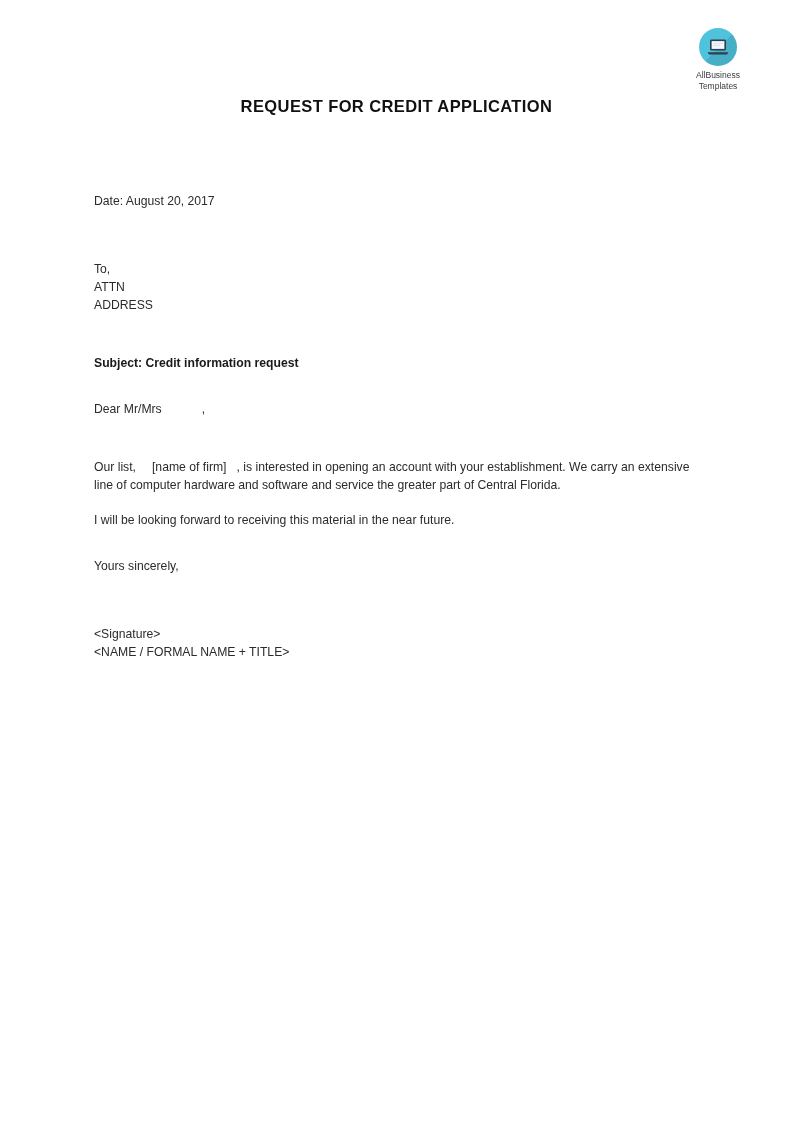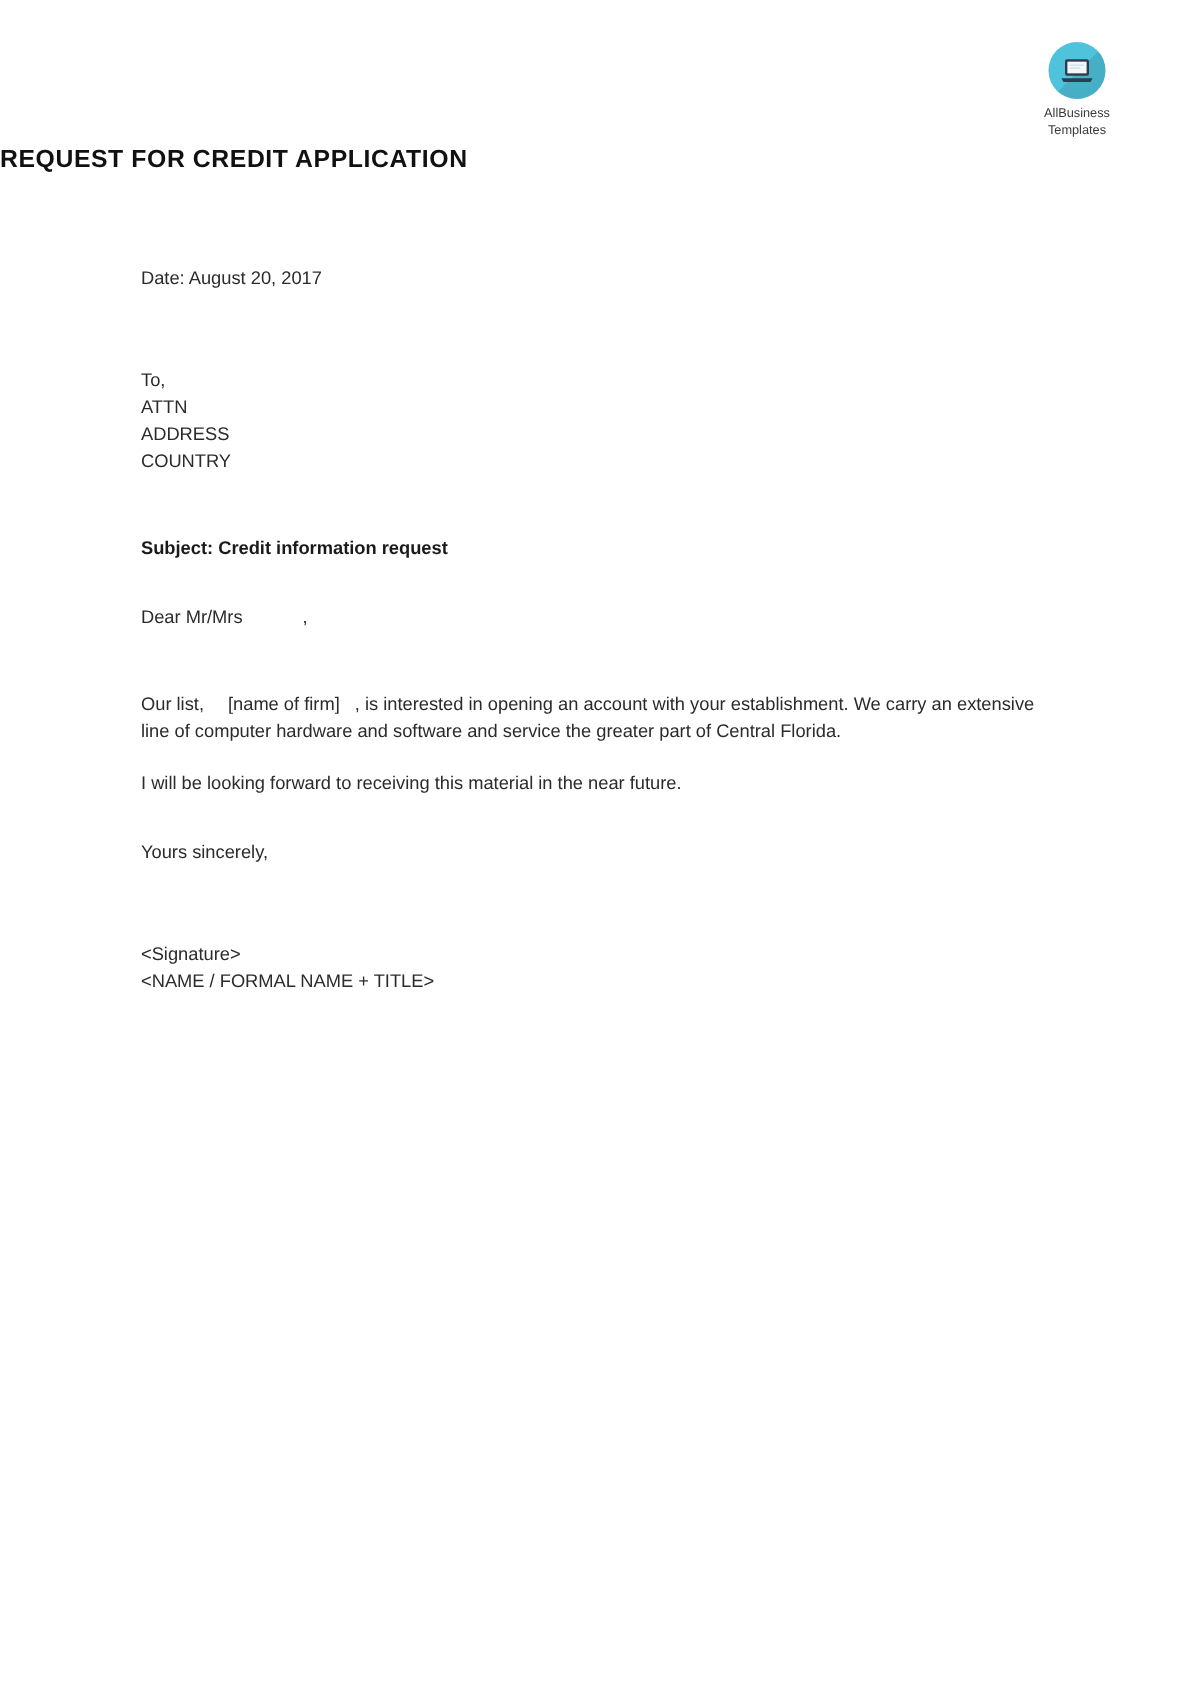--- a/index.html
+++ b/index.html
@@ -63,31 +63,32 @@
     letter-spacing: 0px;
   }
   .logo-text div { white-space: nowrap; }
 
   
   .doc-title {
     position: absolute;
     top: 97px;
     left: 0;
     width: 793px;
+    text-align: center;
     font-size: 16.5px;
     font-weight: bold;
     letter-spacing: 0.4px;
     color: #111111;
   }
 
   
   .body-area {
     position: absolute;
     left: 94px;
-    top: 176px;
+    top: 192px;
     width: 600px;
   }
 
   .line, .para {
     font-size: 12.2px;
     line-height: 18px;
     color: #2b2b2b;
   }
 
   .date-line { margin-bottom: 0; }
@@ -157,21 +158,20 @@
   <div class="body-area">
 
     <div class="line date-line">Date: August 20, 2017</div>
 
     <div class="spacer-lg"></div>
 
     <div class="addr">
       <div>To,</div>
       <div>ATTN</div>
       <div>ADDRESS</div>
-      <div>COUNTRY</div>
     </div>
 
     <div class="spacer-md"></div>
 
     <div class="subject">Subject: Credit information request</div>
 
     <div class="spacer-sm"></div>
 
     <div class="line salutation">
       <span>Dear Mr/Mrs</span><span class="gap"></span><span>,</span>

